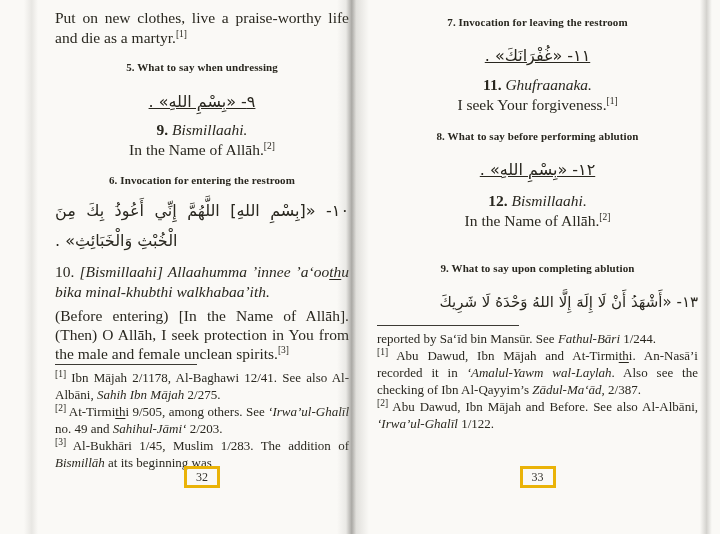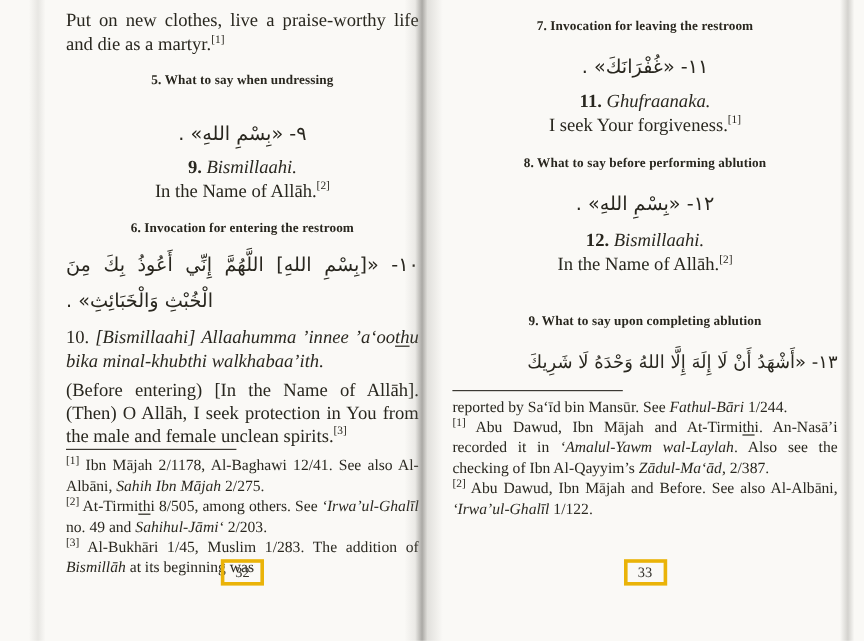--- a/index.html
+++ b/index.html
@@ -18,21 +18,21 @@
   .body-text{font-size:15.5px;line-height:20px;text-align:justify;}
   .jus{text-align:justify;}
   .center{text-align:center;}
   .heading{font-weight:bold;font-size:11px;line-height:21px;text-align:center;margin:0;letter-spacing:.1px;}
   .nowrap{white-space:nowrap;}
   .arabic{
     font-family:"DejaVu Sans", sans-serif;
     direction:rtl;
     font-size:16px;line-height:28px;
   }
-  .ar-center{text-align:center;white-space:nowrap;}
+  .ar-center{text-align:center;white-space:nowrap;text-decoration:underline;}
   .ar-block{text-align:justify;text-align-last:left;line-height:30px;}
   .ar-fullline{text-align:right;white-space:nowrap;overflow:hidden;font-size:15px;}
   sup{font-size:9.5px;line-height:0;vertical-align:super;}
   .it{font-style:italic;}
   .bd{font-weight:bold;}
   .ul{text-decoration:underline;text-underline-offset:2px;}
   .fn{font-size:13px;line-height:17px;text-align:justify;}
   .fn-rule{width:142px;height:0;border-top:1.4px solid #3c3a34;margin:3px 0 4px 0;}
   .pagenum-box{
     position:absolute;top:466px;left:50%;transform:translateX(-50%);
@@ -53,21 +53,21 @@
     position:absolute;left:24px;top:0;width:14px;height:534px;pointer-events:none;
     background:linear-gradient(90deg, rgba(255,255,255,0), rgba(150,148,142,0.18) 55%, rgba(255,255,255,0));
   }
   .right-page-edge{
     position:absolute;left:700px;top:0;width:12px;height:534px;pointer-events:none;
     background:linear-gradient(90deg, rgba(255,255,255,0), rgba(140,138,132,0.35) 55%, rgba(255,255,255,0.05));
   }
   
   .m-intro{margin-top:8px;}
   .m-h5{margin-top:9px;}
-  .m-ar9{margin-top:20px;}
+  .m-ar9{margin-top:10px;}
   .m-tr9{margin-top:4px;}
   .m-h6{margin-top:10px;}
   .m-ar10{margin-top:5px;}
   .m-tr10{margin-top:6px;}
   .m-en10{margin-top:4px;line-height:19px;}
   .m-fnrule-l{margin-top:1px;}
   .m-h7{margin-top:12px;}
   .m-ar11{margin-top:9px;}
   .m-tr11{margin-top:5px;}
   .m-h8{margin-top:11px;}
@@ -92,21 +92,21 @@
     <p class="body-text center"><span>In the Name of Allāh.</span><sup>[2]</sup></p>
 
     <p class="heading nowrap m-h6">6. Invocation for entering the restroom</p>
 
     <p class="arabic ar-block m-ar10">١٠- «[بِسْمِ اللهِ] اللَّهُمَّ إِنِّي أَعُوذُ بِكَ مِنَ الْخُبْثِ وَالْخَبَائِثِ» .</p>
     <p class="body-text jus m-tr10"><span>10. </span><span class="it">[Bismillaahi] Allaahumma ’innee ’a‘oo</span><span class="it ul">th</span><span class="it">u bika minal-khubthi walkhabaa’ith.</span></p>
     <p class="body-text jus m-en10"><span>(Before entering) [In the Name of Allāh]. (Then) O Allāh, I seek protection in You from the male and female unclean spirits.</span><sup>[3]</sup></p>
 
     <div class="fn-rule m-fnrule-l"></div>
     <p class="fn"><sup>[1]</sup><span> Ibn Mājah 2/1178, Al-Baghawi 12/41. See also Al-Albāni, </span><span class="it">Sahih Ibn Mājah</span><span> 2/275.</span></p>
-    <p class="fn"><sup>[2]</sup><span> At-Tirmi</span><span class="ul">th</span><span>i 8/505, among others. See </span><span class="it">‘Irwa’ul-Ghalīl</span><span> no. 49 and </span><span class="it">Sahihul-Jāmi‘</span><span> 2/203.</span></p>
+    <p class="fn"><sup>[2]</sup><span> At-Tirmi</span><span class="ul">th</span><span>i 9/505, among others. See </span><span class="it">‘Irwa’ul-Ghalīl</span><span> no. 49 and </span><span class="it">Sahihul-Jāmi‘</span><span> 2/203.</span></p>
     <p class="fn"><sup>[3]</sup><span> Al-Bukhāri 1/45, Muslim 1/283. The addition of </span><span class="it">Bismillāh</span><span> at its beginning was</span></p>
 
     <span class="pagenum-box">32</span>
   </div>
 
   <div class="page page-right">
     <p class="heading nowrap m-h7">7. Invocation for leaving the restroom</p>
 
     <p class="arabic ar-center m-ar11">١١- «غُفْرَانَكَ» .</p>
     <p class="body-text center m-tr11"><span class="bd">11. </span><span class="it">Ghufraanaka.</span></p>

